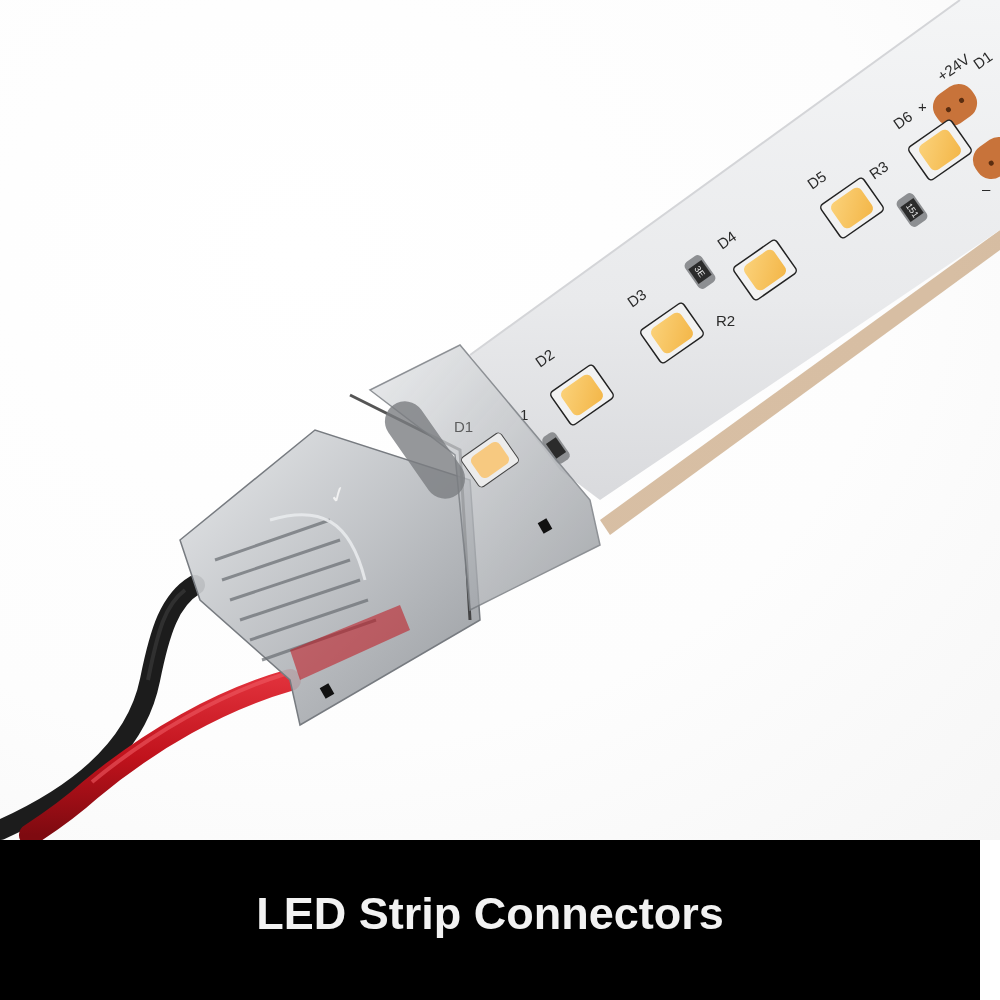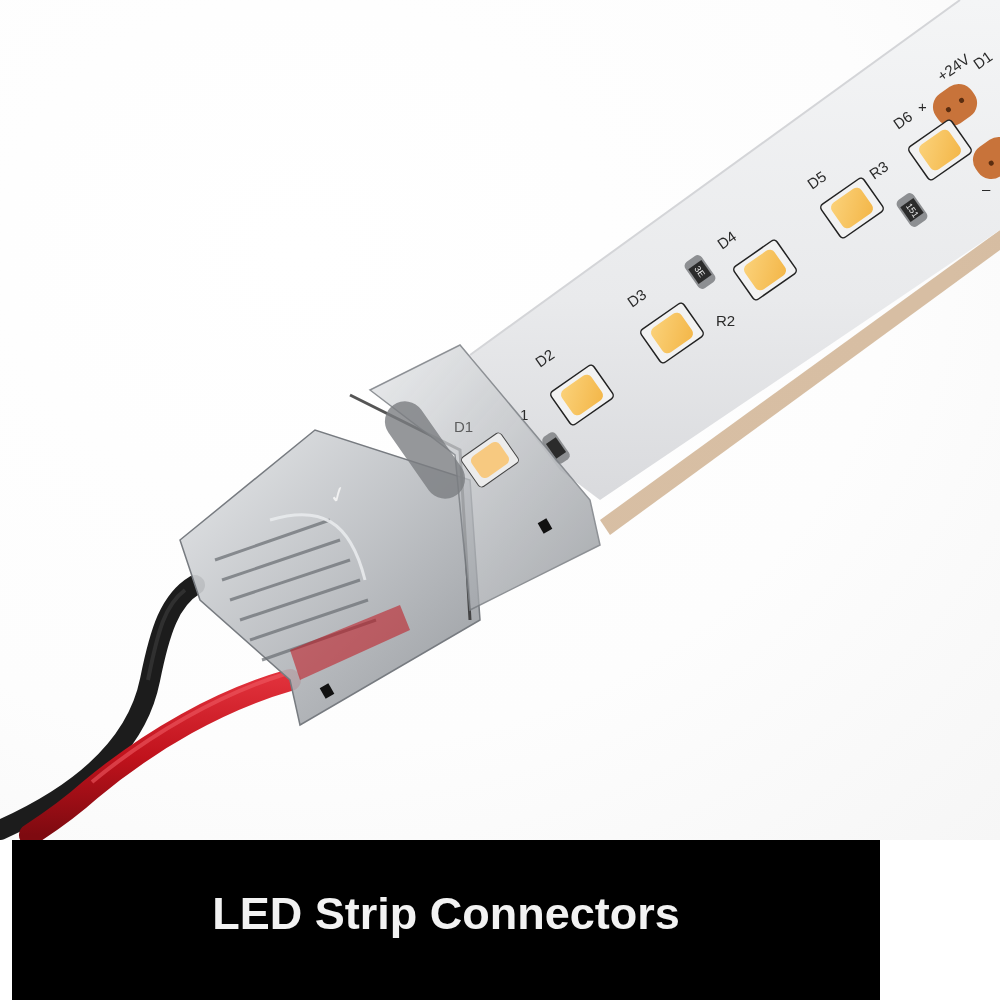--- a/index.html
+++ b/index.html
@@ -24,23 +24,23 @@
     }
     .photo svg {
       position: absolute;
       left: 0;
       top: 0;
       width: 1000px;
       height: 840px;
     }
     .caption-bar {
       position: absolute;
-      left: 12px;
+      left: 0;
       top: 840px;
-      width: 868px;
+      width: 980px;
       height: 160px;
       background: #000000;
       display: flex;
       align-items: center;
       justify-content: center;
     }
     .caption-text {
       font-family: "Liberation Sans", sans-serif;
       font-weight: bold;
       font-size: 45px;

